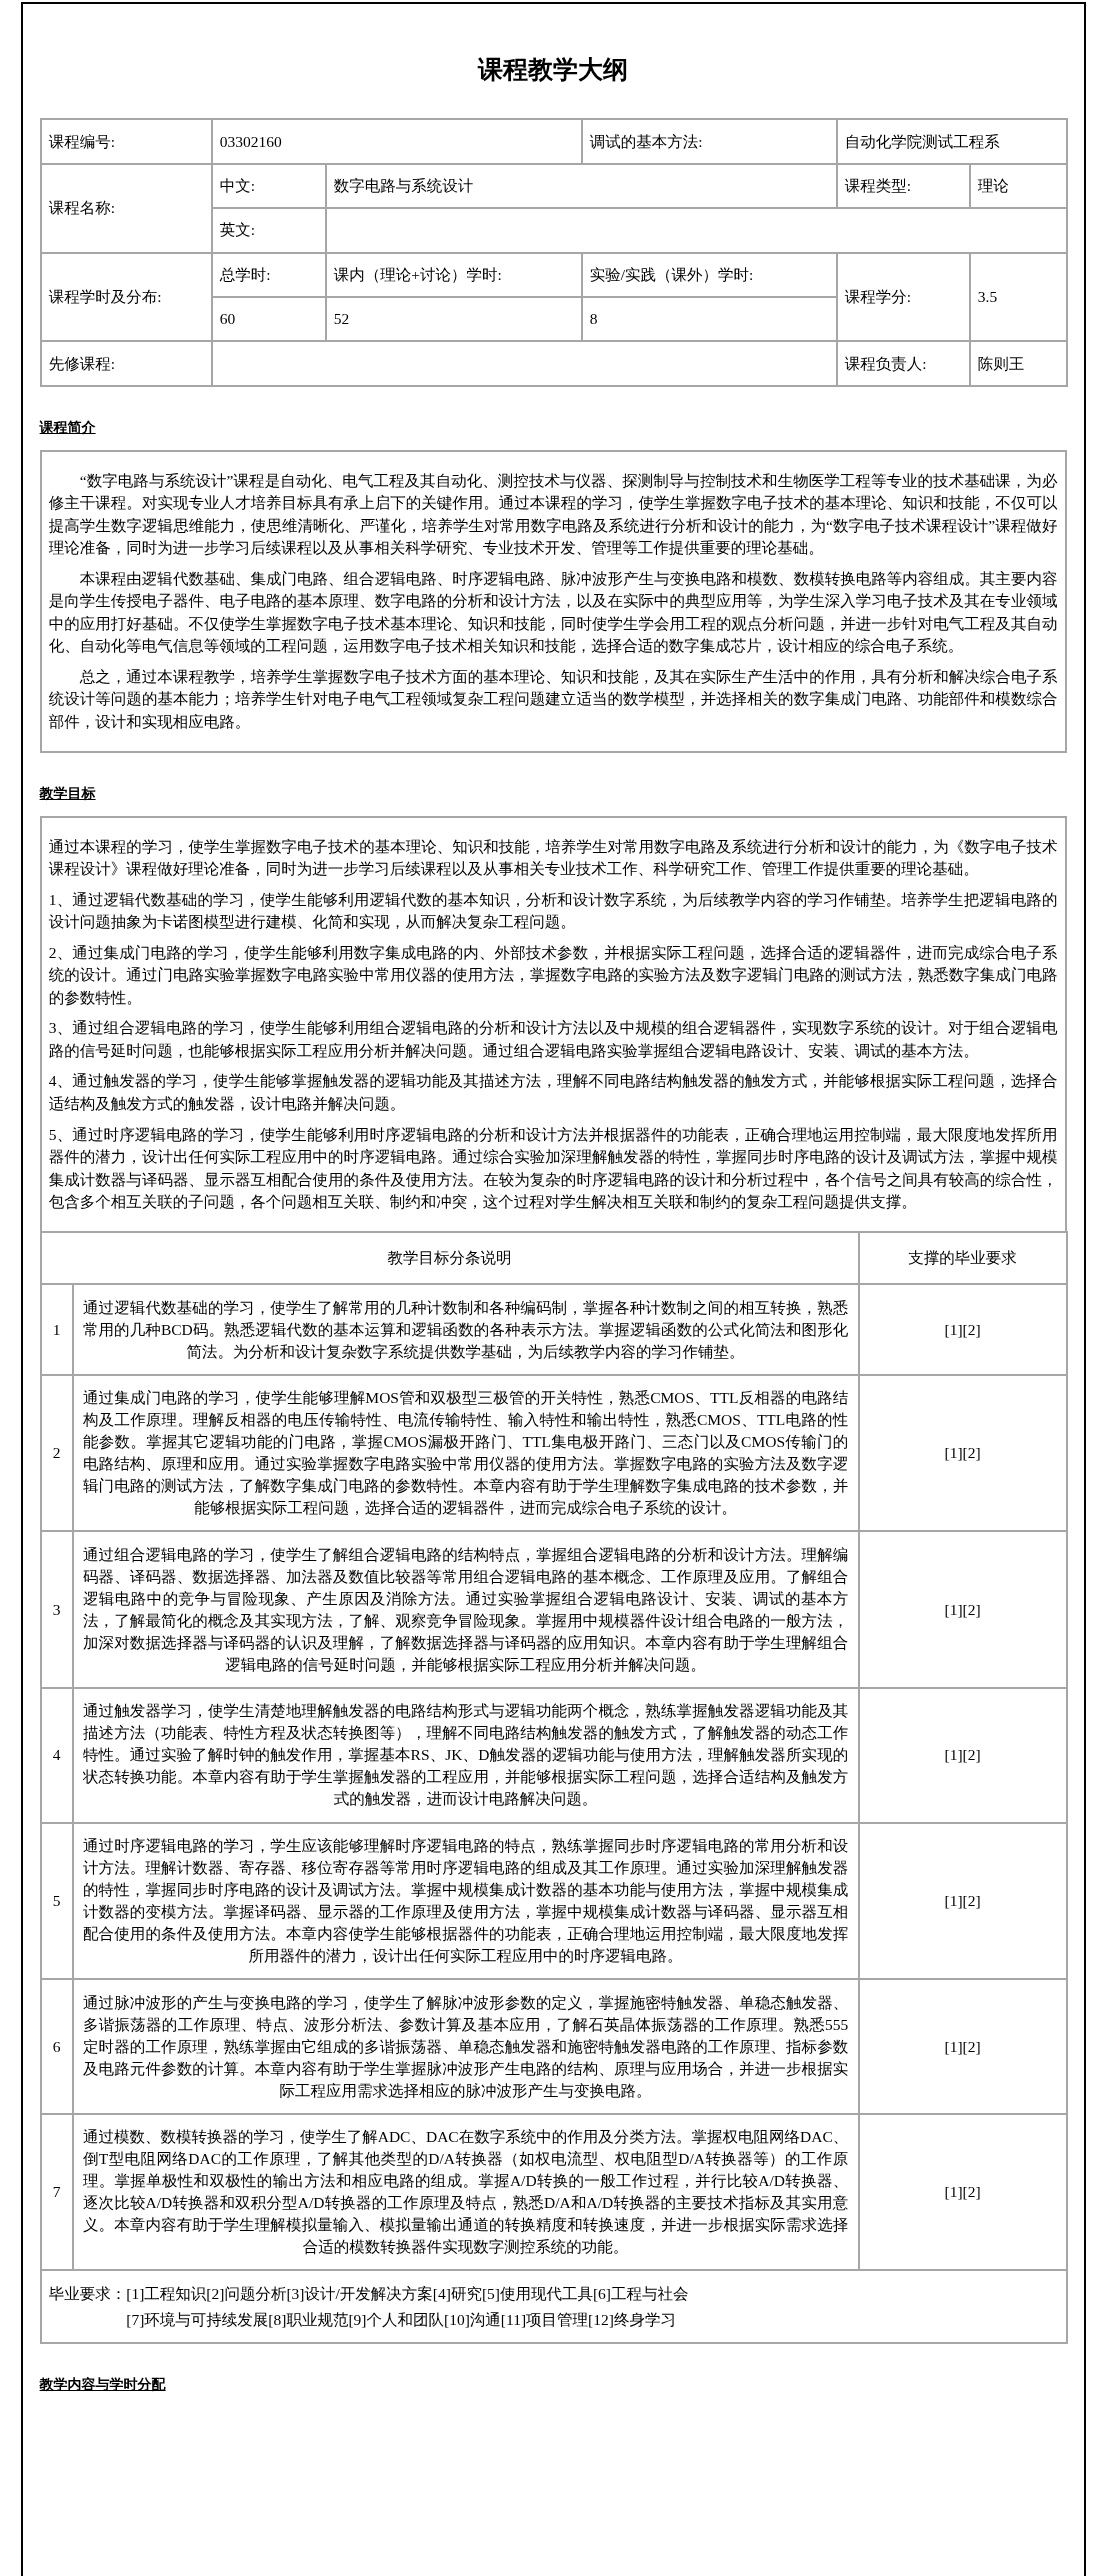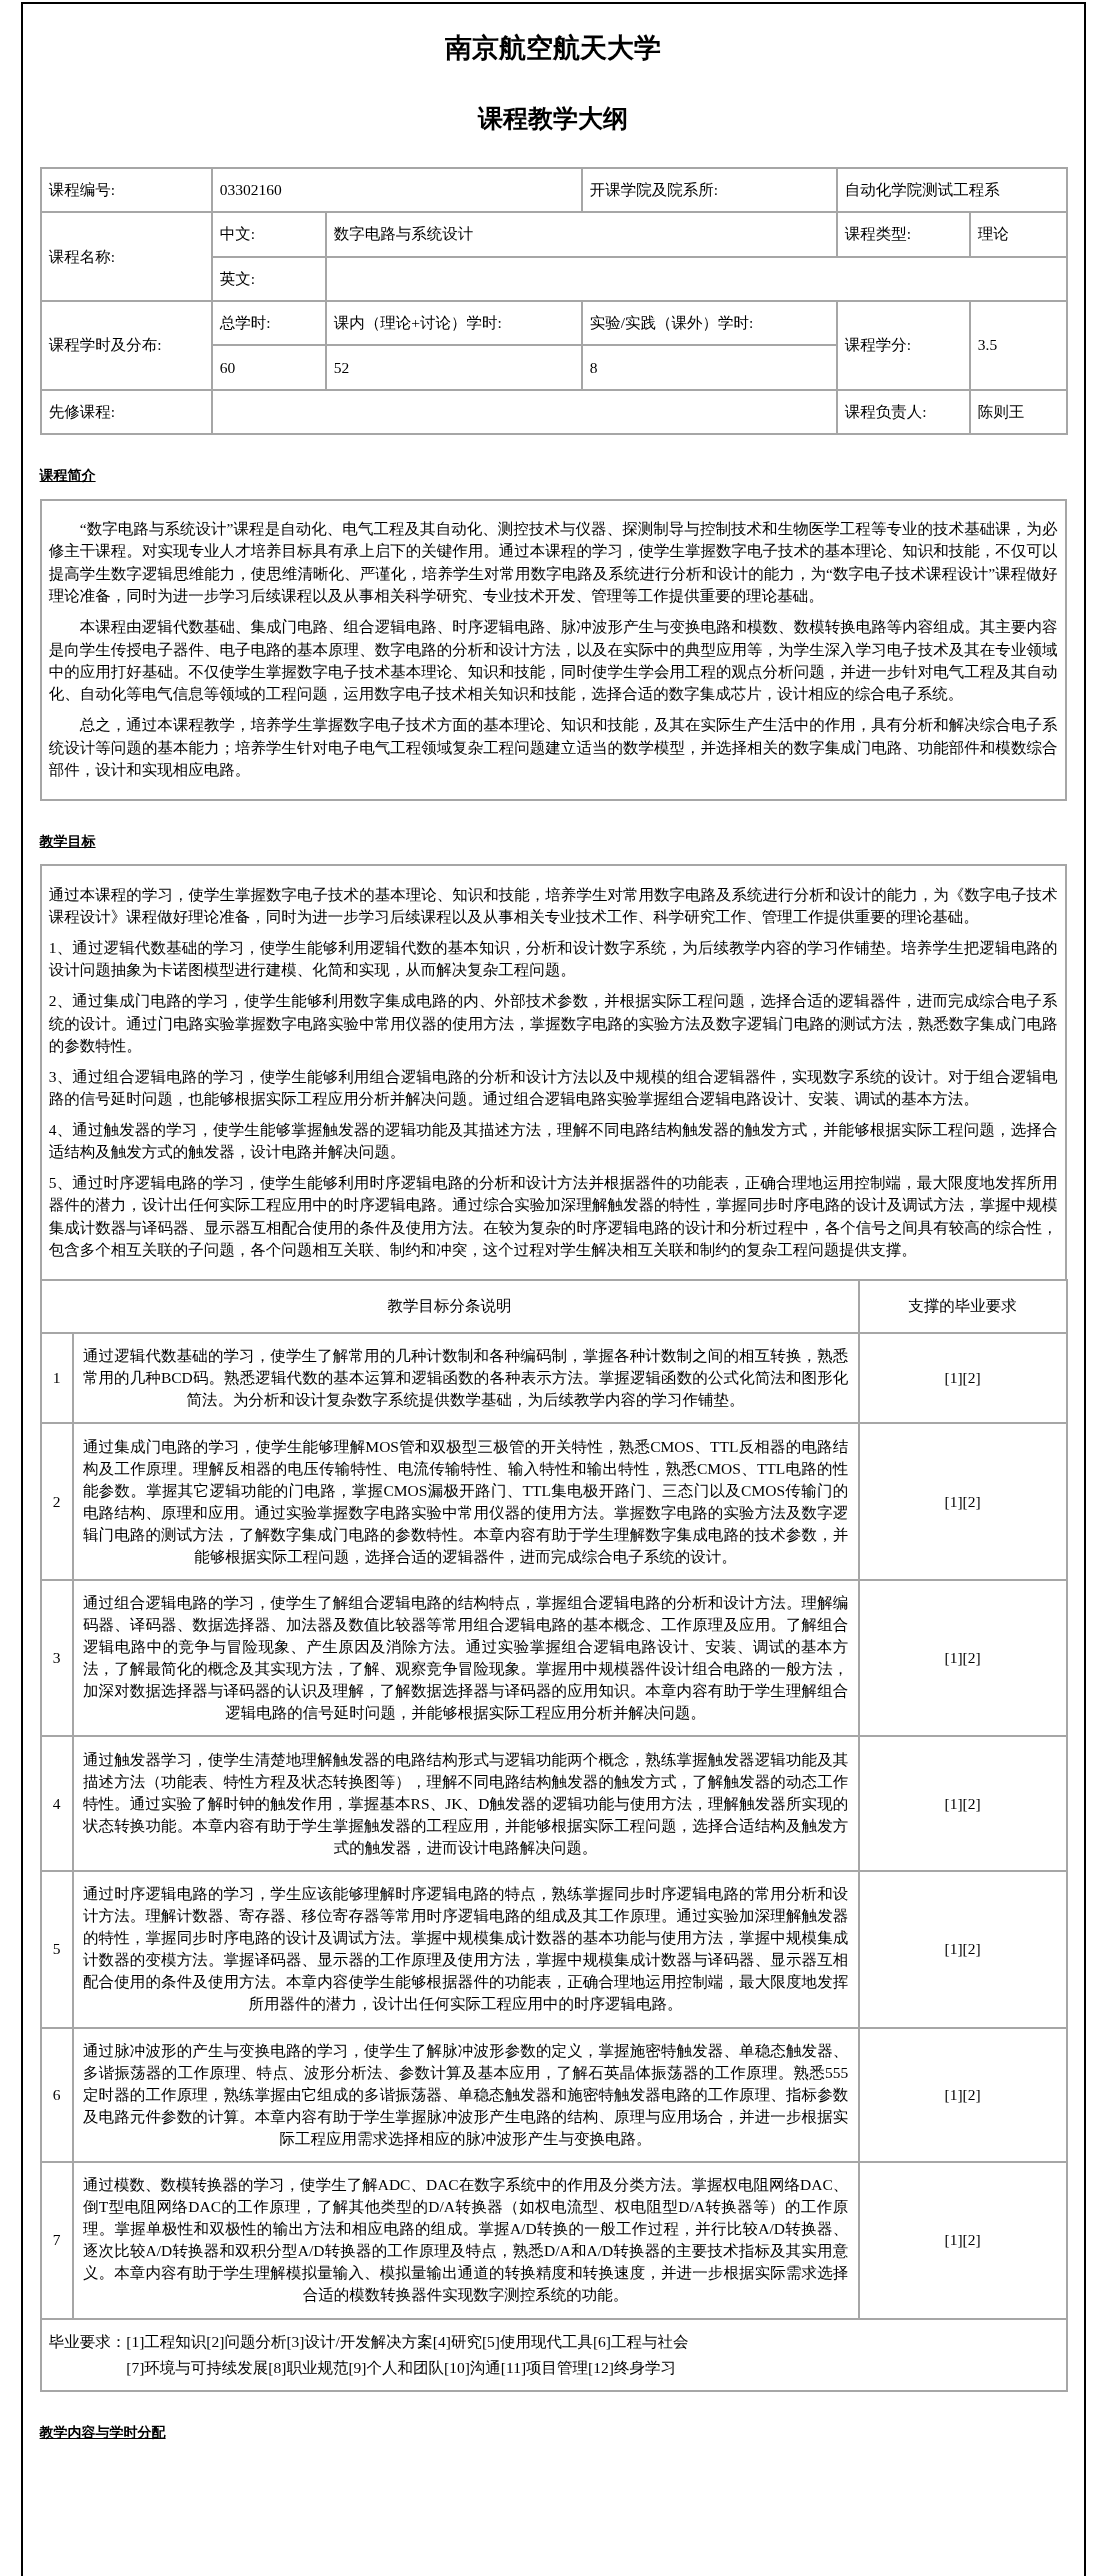--- a/index.html
+++ b/index.html
@@ -26,37 +26,36 @@
   .obj-table td.desc { padding:11.3px 9.3px; }
   .hdr-row td { height:36px; }
   .grad1 { text-align:left; margin:3.1px 0; line-height:1.5; }
   .grad2 { text-align:left; margin:3.1px 0 3.1px 0; padding-left:5em; line-height:1.5; }
 </style>
 </head>
 <body>
 
 <div class="frame">
 
-  <div class="doc-title">南京航空航天大学</div>
   <div class="doc-subtitle">课程教学大纲</div>
 
   <table class="info-table">
     <colgroup>
         <col style="width:171px">
         <col style="width:114px">
         <col style="width:256px">
         <col style="width:255px">
         <col style="width:133px">
         <col style="width:97px">
       </colgroup>
     <tbody>
         <tr>
       <td>课程编号:</td>
       <td colspan="2">03302160</td>
-      <td>开课学院及院系所:</td>
+      <td>调试的基本方法:</td>
       <td colspan="2">自动化学院测试工程系</td>
     </tr>
     <tr>
       <td rowspan="2">课程名称:</td>
       <td>中文:</td>
       <td colspan="2">数字电路与系统设计</td>
       <td>课程类型:</td>
       <td>理论</td>
     </tr>
     <tr>

